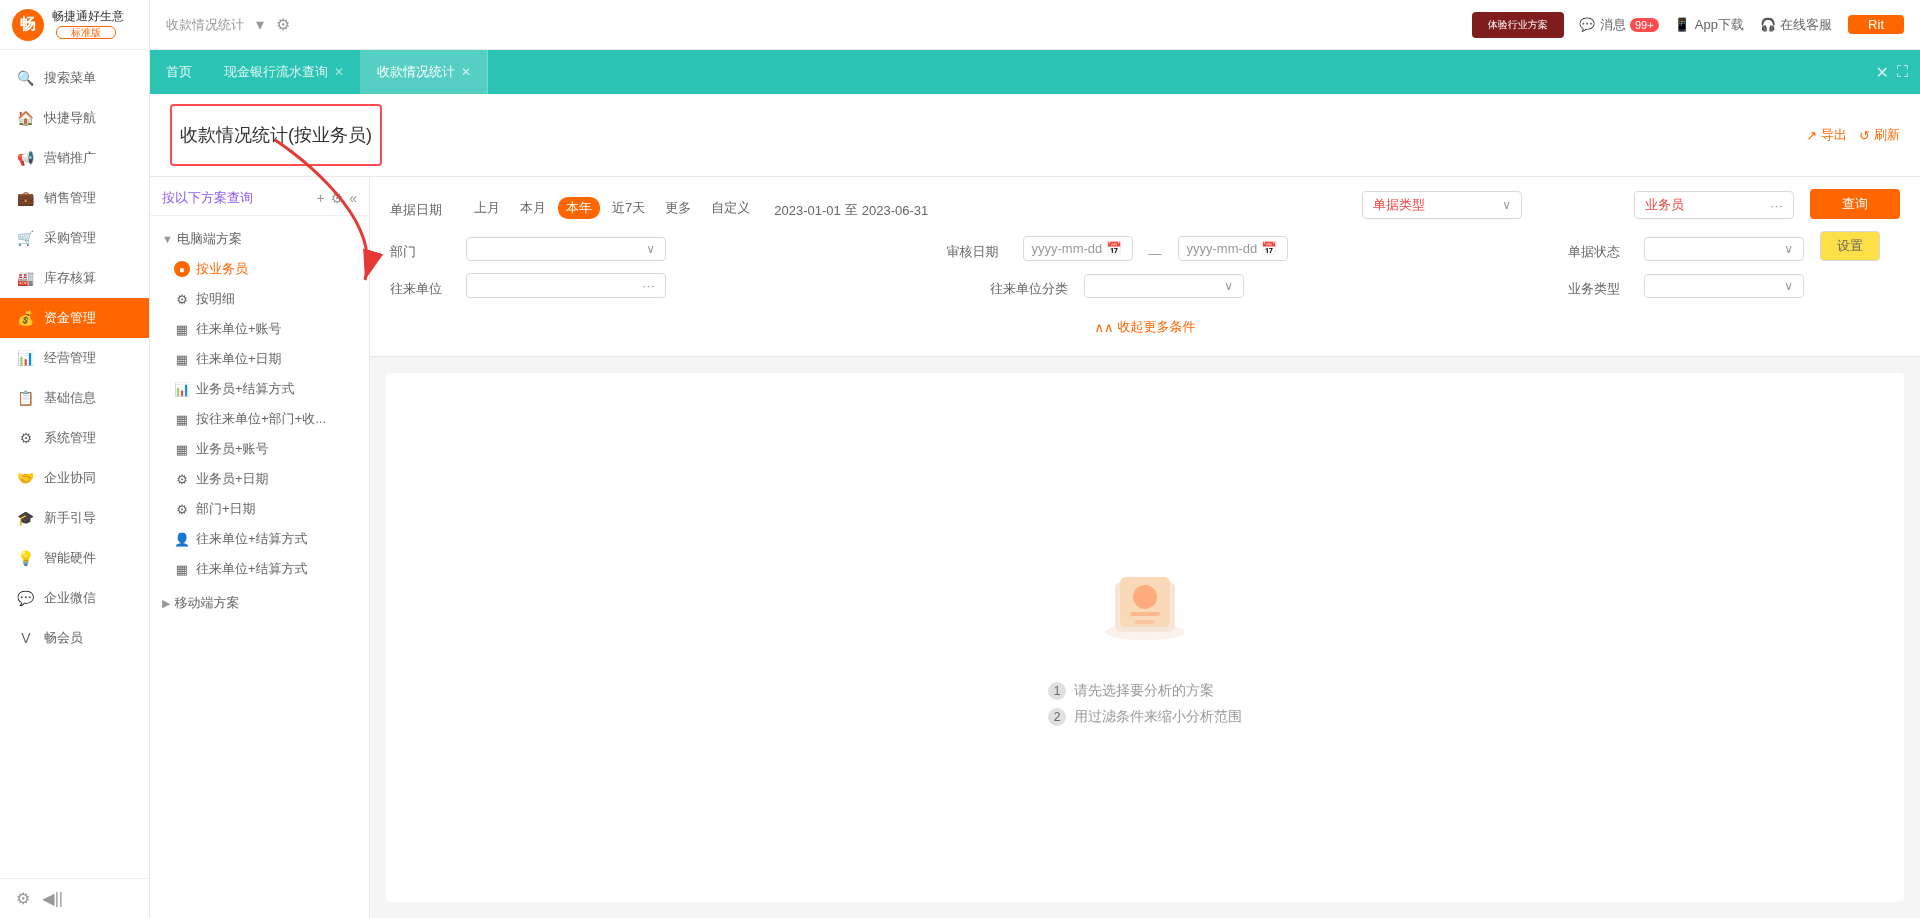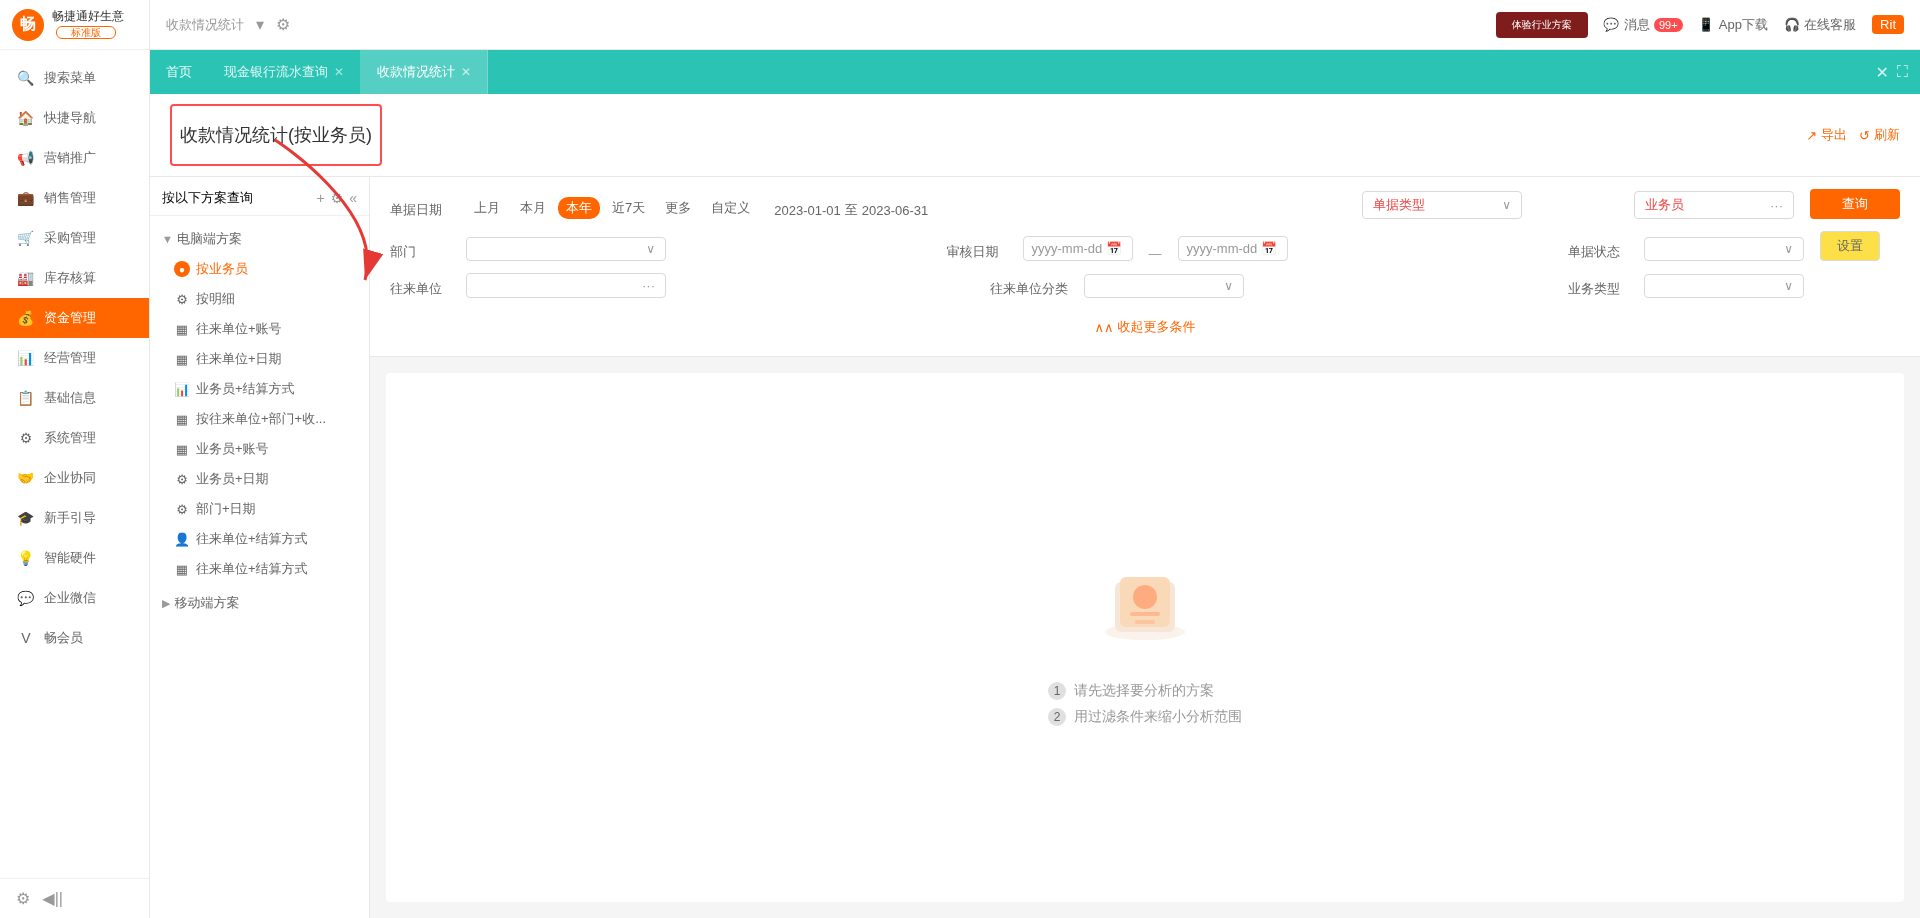--- a/index.html
+++ b/index.html
@@ -52,21 +52,21 @@
     .page-header-actions { display: flex; align-items: center; gap: 12px; }
     .action-btn { display: flex; align-items: center; gap: 4px; color: #ff6600; font-size: 13px; cursor: pointer; }
 
     
     .content-area { flex: 1; display: flex; overflow: hidden; }
     .left-panel { width: 220px; background: #fff; border-right: 1px solid #e8e8e8; padding: 12px 0; overflow-y: auto; flex-shrink: 0; }
     .right-panel { flex: 1; display: flex; flex-direction: column; overflow: hidden; background: #f5f5f5; }
 
     
     .panel-header { display: flex; align-items: center; justify-content: space-between; padding: 0 12px 8px; border-bottom: 1px solid #f0f0f0; margin-bottom: 8px; }
-    .panel-title { color: #000000; font-size: 13px; }
+    .panel-title { color: #8b5cf6; font-size: 13px; }
     .panel-actions { display: flex; align-items: center; gap: 6px; color: #999; }
     .panel-actions span { cursor: pointer; font-size: 14px; }
 
     .scheme-group { margin-bottom: 4px; }
     .scheme-group-header { display: flex; align-items: center; padding: 6px 12px; cursor: pointer; color: #666; font-size: 13px; }
     .scheme-group-header .arrow { margin-right: 4px; color: #999; font-size: 11px; }
     .scheme-item { display: flex; align-items: center; padding: 6px 12px 6px 24px; cursor: pointer; color: #666; font-size: 13px; gap: 6px; }
     .scheme-item.active { color: #ff6600; }
     .scheme-item .item-icon { width: 16px; height: 16px; display: flex; align-items: center; justify-content: center; font-size: 13px; }
     .active-dot { width: 16px; height: 16px; background: #ff6600; border-radius: 50%; display: flex; align-items: center; justify-content: center; color: #fff; font-size: 10px; }
@@ -203,21 +203,21 @@
           <span class="notification-badge">99+</span>
         </div>
         <div class="header-btn">
           <span>📱</span>
           <span>App下载</span>
         </div>
         <div class="header-btn">
           <span>🎧</span>
           <span>在线客服</span>
         </div>
-        <div class="header-btn" style="background:#ff6600; color:#fff; border-radius:4px; padding: 2px 8px;">
+        <div class="header-btn" style="background:#ff6600; color:#fff; border-radius:4px; padding: 2px 20px;">
           <span>Rit</span>
         </div>
       </div>
     </div>
 
     <div class="tab-bar">
       <div class="tab-home">
         <span>首页</span>
       </div>
       <div class="tab-item">

